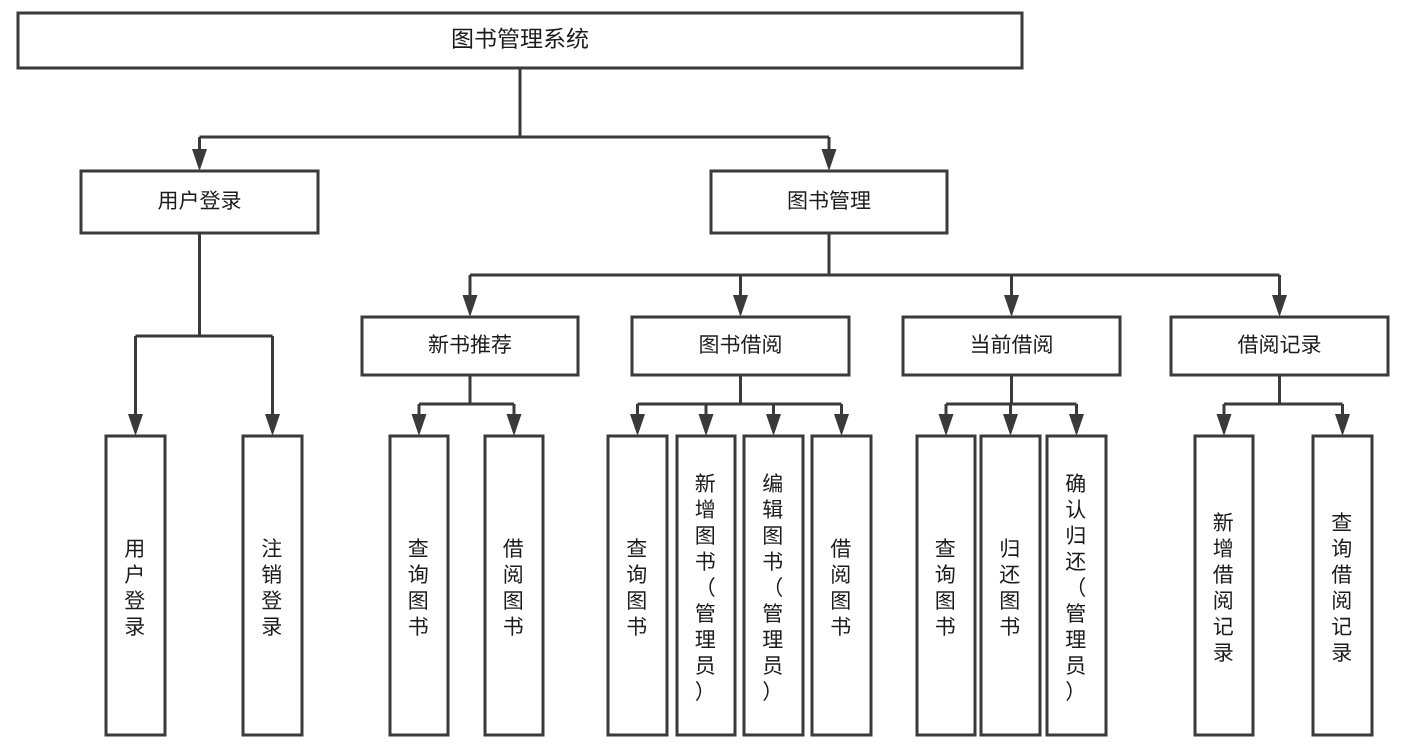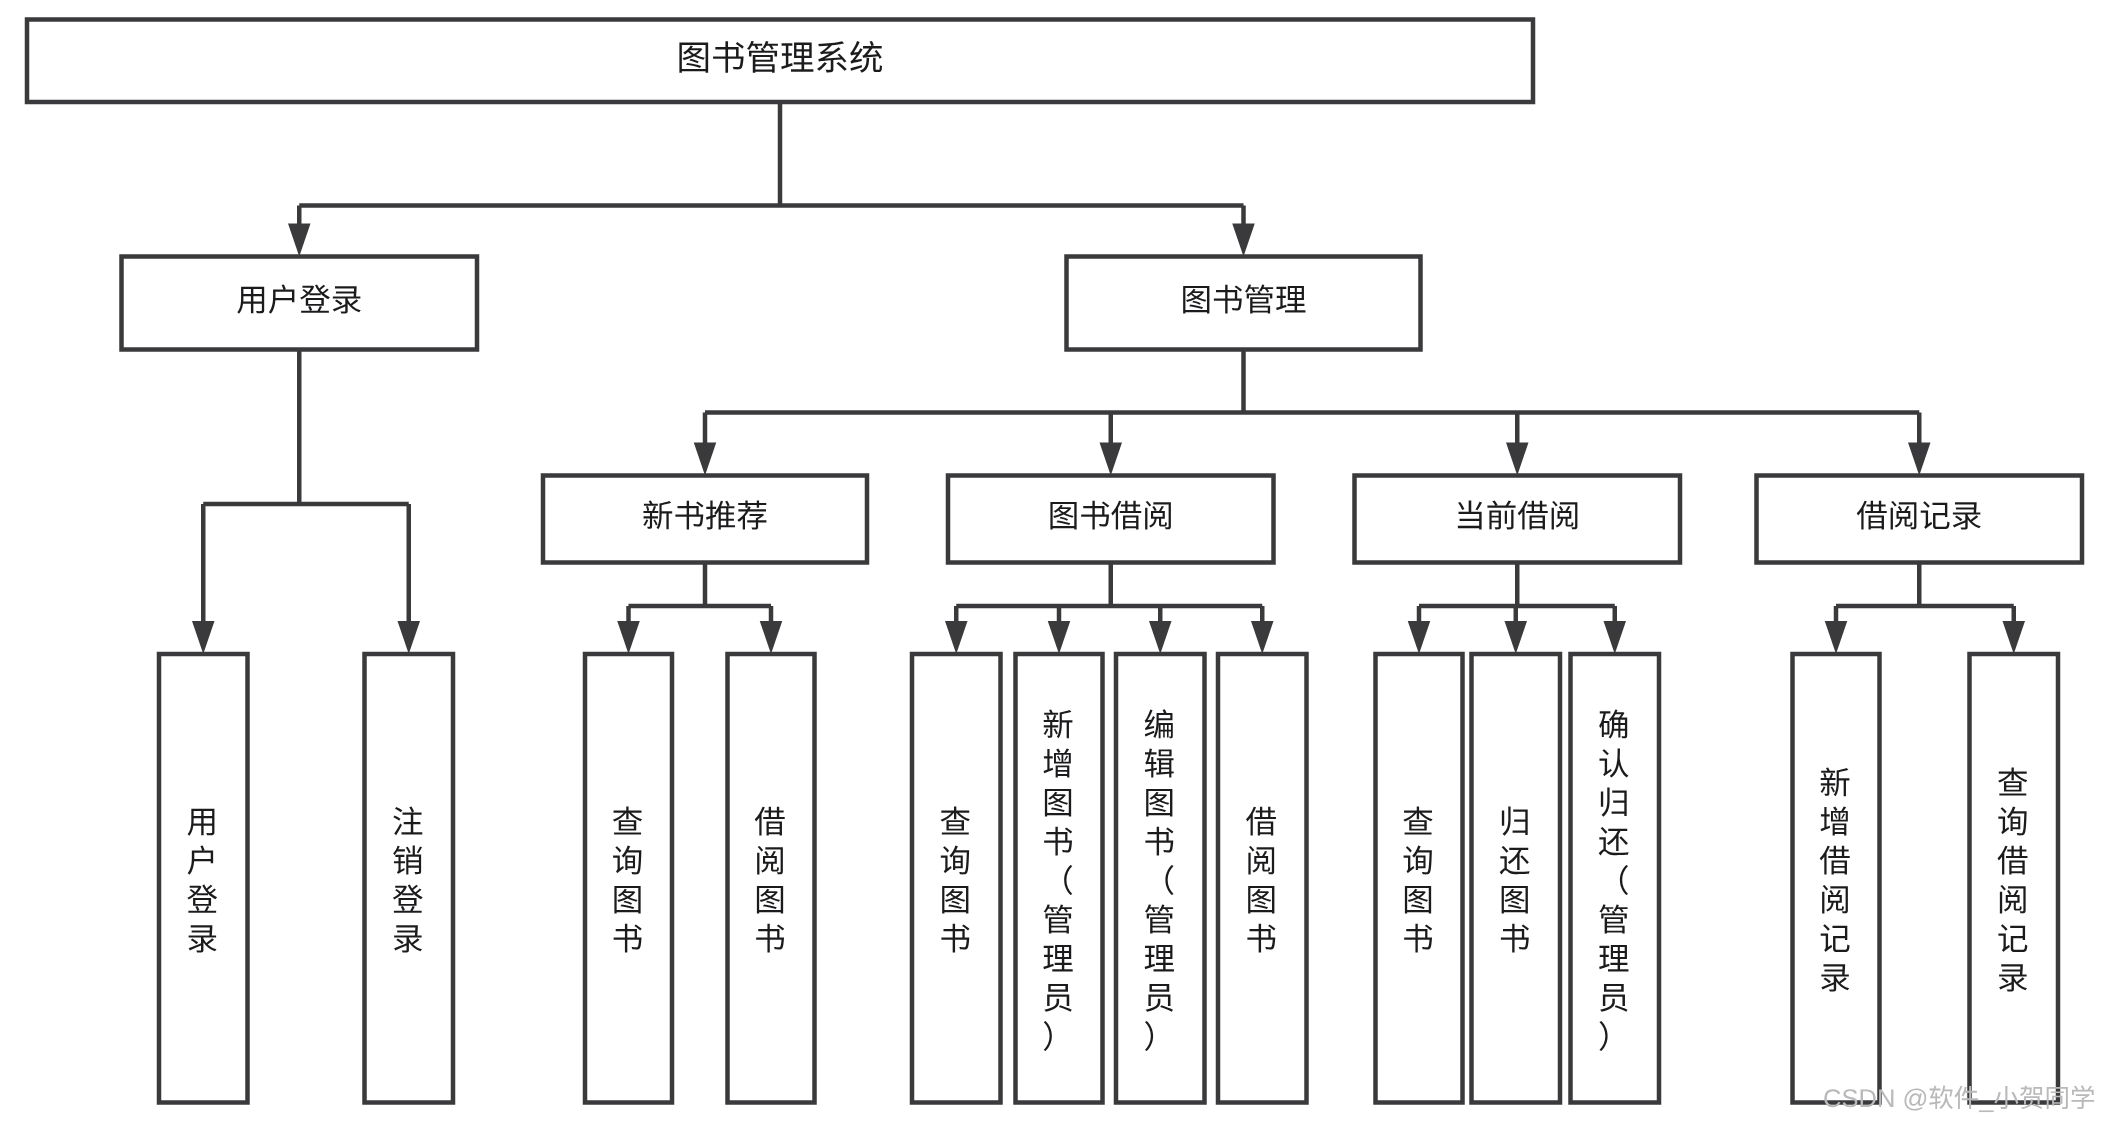--- a/index.html
+++ b/index.html
@@ -217,14 +217,13 @@
         <g>
           <rect class="node-box" x="1195" y="436" width="58" height="299"></rect>
           <text class="node-label leaf" x="1224"><tspan x="1224" y="523.5">新</tspan><tspan x="1224" y="549.5">增</tspan><tspan x="1224" y="575.5">借</tspan><tspan x="1224" y="601.5">阅</tspan><tspan x="1224" y="627.5">记</tspan><tspan x="1224" y="653.5">录</tspan></text>
         </g>
         <g>
           <rect class="node-box" x="1313" y="436" width="59" height="299"></rect>
           <text class="node-label leaf" x="1342.5"><tspan x="1342.5" y="523.5">查</tspan><tspan x="1342.5" y="549.5">询</tspan><tspan x="1342.5" y="575.5">借</tspan><tspan x="1342.5" y="601.5">阅</tspan><tspan x="1342.5" y="627.5">记</tspan><tspan x="1342.5" y="653.5">录</tspan></text>
         </g>
       </g>
   </svg>
-  <div class="watermark">CSDN @软件_小贺同学</div>
 </div>
 
 </body></html>

